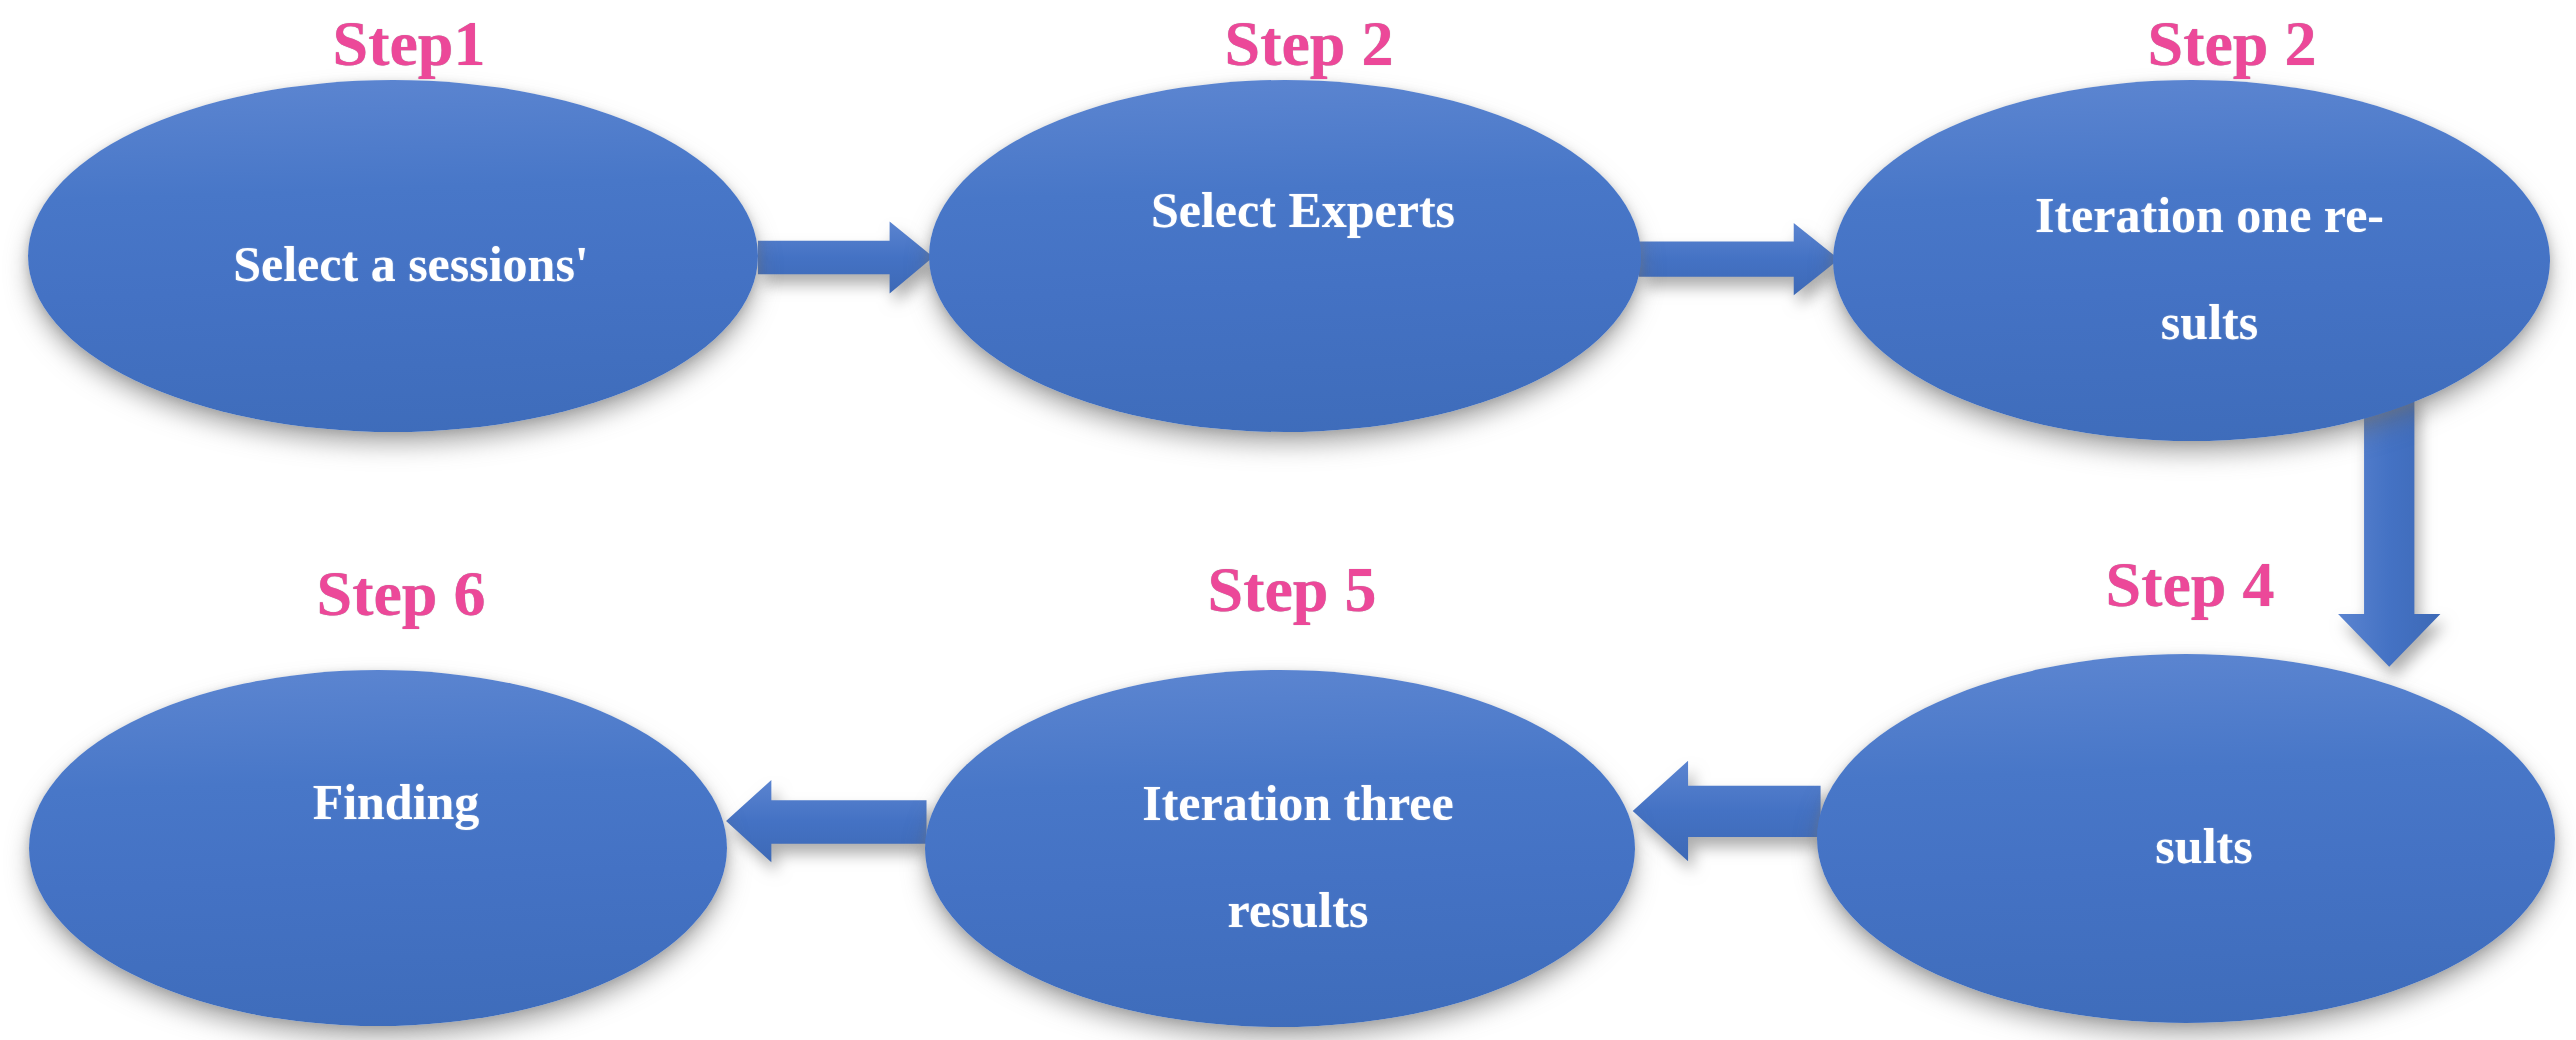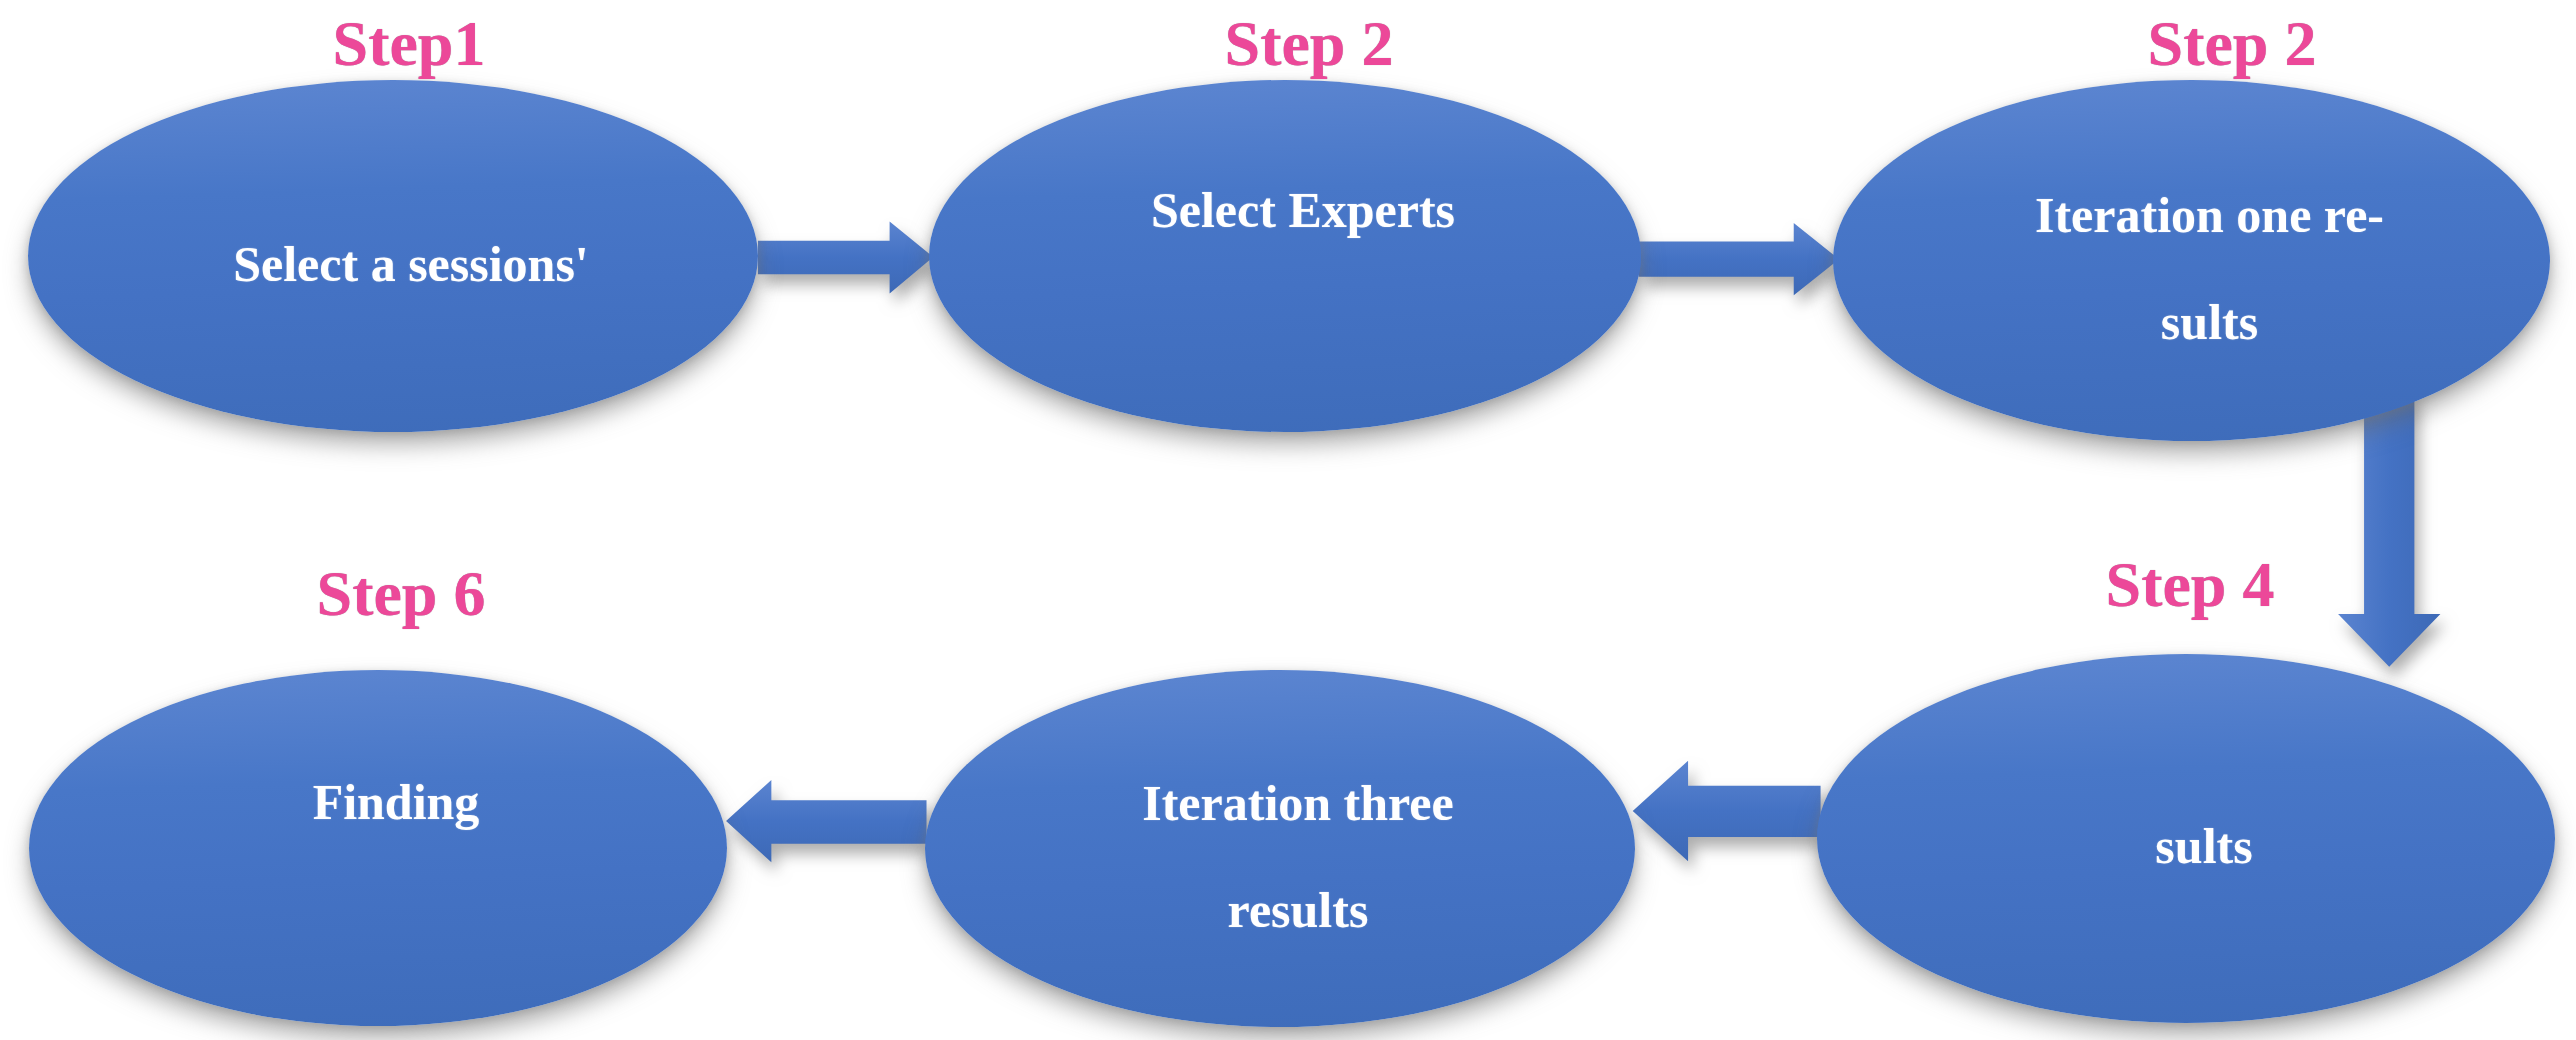--- a/index.html
+++ b/index.html
@@ -96,20 +96,21 @@
 
     <g>
       <polygon fill="url(#arrowGrad)" points="1104,954 1104,1006 919,1006 919,1028 865,979 919,930 919,954"></polygon>
     </g>
   </svg>
 
   <div class="steplabel" style="left:241px;  top:4.2px;">Step1</div>
   <div class="steplabel" style="left:1141px; top:4.2px;">Step 2</div>
   <div class="steplabel" style="left:2064px; top:4.2px;">Step 2</div>
   <div class="steplabel" style="left:2022px; top:545px;">Step 4</div>
+  <div class="steplabel" style="left:1124px; top:550px;">Step 5</div>
   <div class="steplabel" style="left:233px;  top:554px;">Step 6</div>
 
   <div class="ellipse" style="left:28px; top:80px; width:730px; height:352px;">
     <div class="etext lines-2">
       <span>Select a sessions'</span>
     </div>
   </div>
 
   <div class="ellipse" style="left:929px; top:80px; width:712px; height:352px;">
     <div class="etext lines-1">

